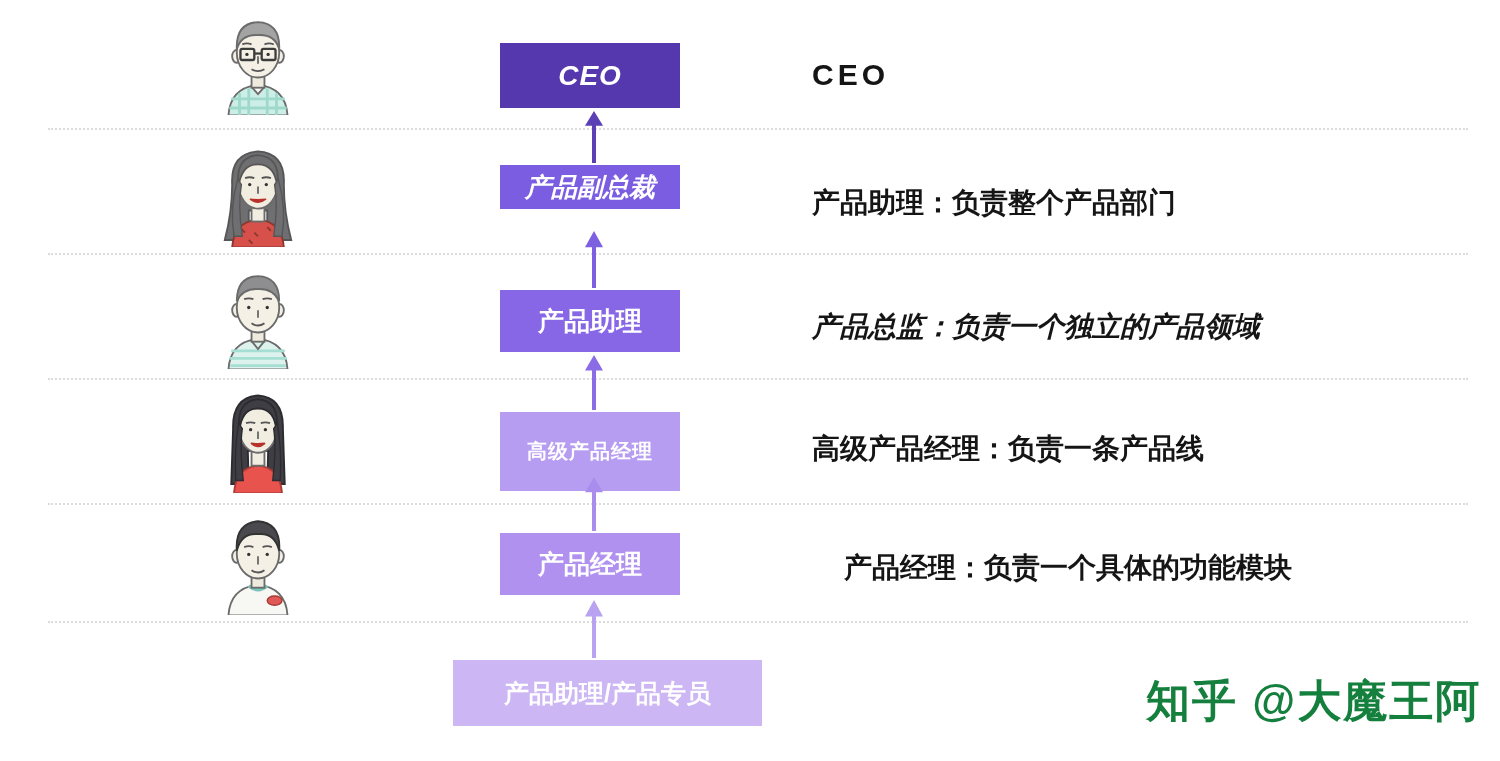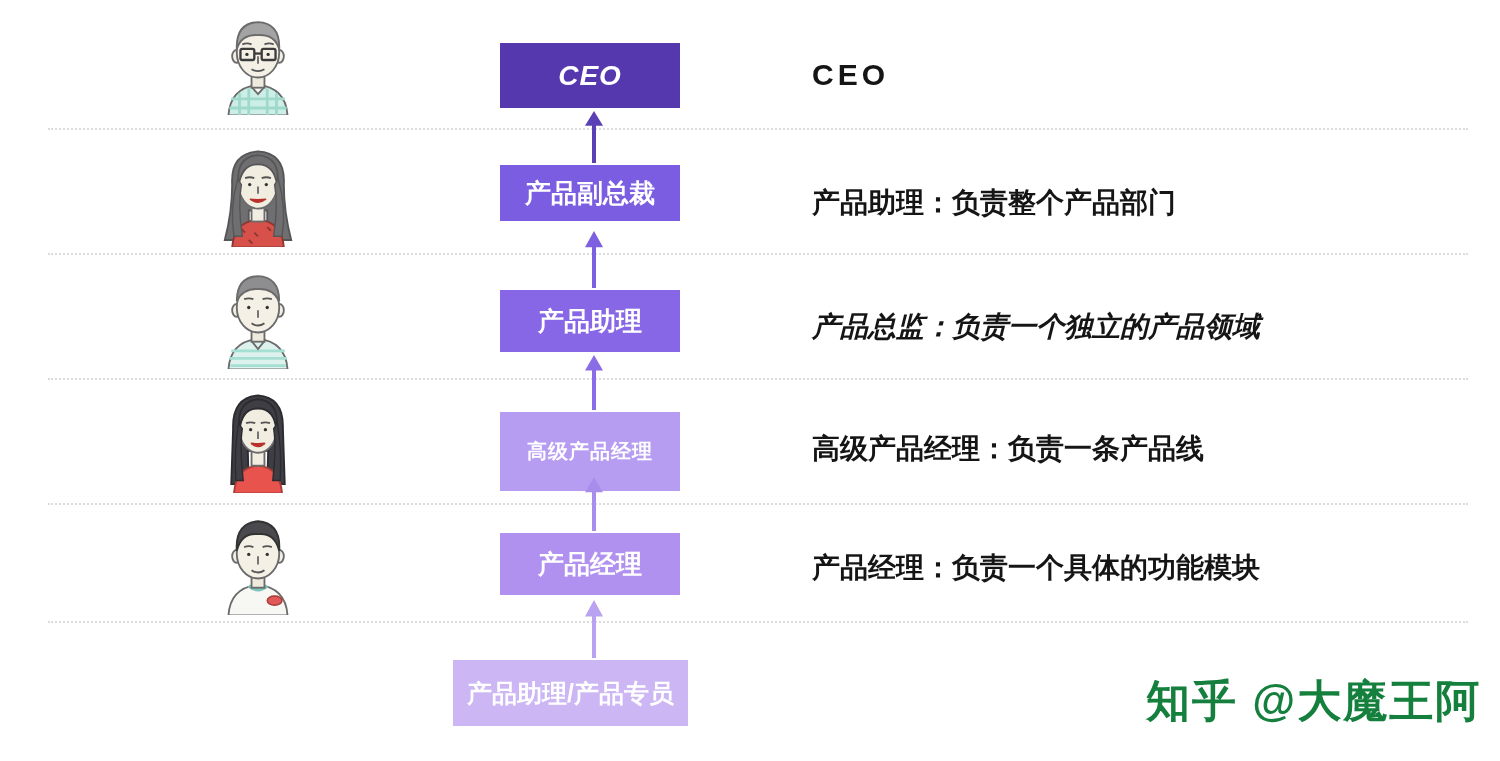--- a/index.html
+++ b/index.html
@@ -14,42 +14,42 @@
   .sep{position:absolute;left:48px;width:1420px;height:0;border-top:2px dotted #dcdcdc;}
   .sep1{top:128px}.sep2{top:253px}.sep3{top:378px}.sep4{top:503px}.sep5{top:621px}
 
   
   .box{
     position:absolute;left:500px;width:180px;height:65px;
     display:flex;align-items:center;justify-content:center;
     color:#ffffff;font-weight:bold;white-space:nowrap;
   }
   .b1{top:43px;font-size:28px;font-style:italic;letter-spacing:1px;}
-  .b2{top:165px;height:56px;font-size:26px;}
+  .b2{top:165px;height:44px;font-size:26px;font-style:italic;}
   .b3{top:290px;height:62px;font-size:26px;}
   .b4{top:412px;height:79px;font-size:20px;letter-spacing:1px;}
   .b5{top:533px;height:62px;font-size:26px;}
-  .b6{top:660px;left:453px;width:235px;height:66px;font-size:25px;}
+  .b6{top:660px;left:453px;width:309px;height:66px;font-size:25px;}
 
   
   .arrow{position:absolute;left:581px;width:26px;}
   .arrow svg{display:block;width:100%;height:100%;}
   .ar1{top:111px;height:52px;}
   .ar2{top:231px;height:57px;}
   .ar3{top:355px;height:55px;}
   .ar4{top:477px;height:54px;}
   .ar5{top:600px;height:58px;}
 
   
   .desc{position:absolute;left:812px;font-size:28px;font-weight:bold;color:#151515;white-space:nowrap;}
   .d1{top:58px;font-size:30px;letter-spacing:4px;}
   .d2{top:184px;}
   .d3{top:308px;font-style:italic;}
   .d4{top:430px;}
-  .d5{top:549px;}
+  .d5{top:549px;margin-left:32px;}
   .d6{top:676px;left:820px;}
 
   
   .avatar{position:absolute;left:210px;width:96px;}
   .avatar svg{display:block;width:100%;height:auto;}
   .av1{top:12px;}
   .av2{top:144px;}
   .av3{top:266px;}
   .av4{top:390px;}
   .av5{top:512px;}

